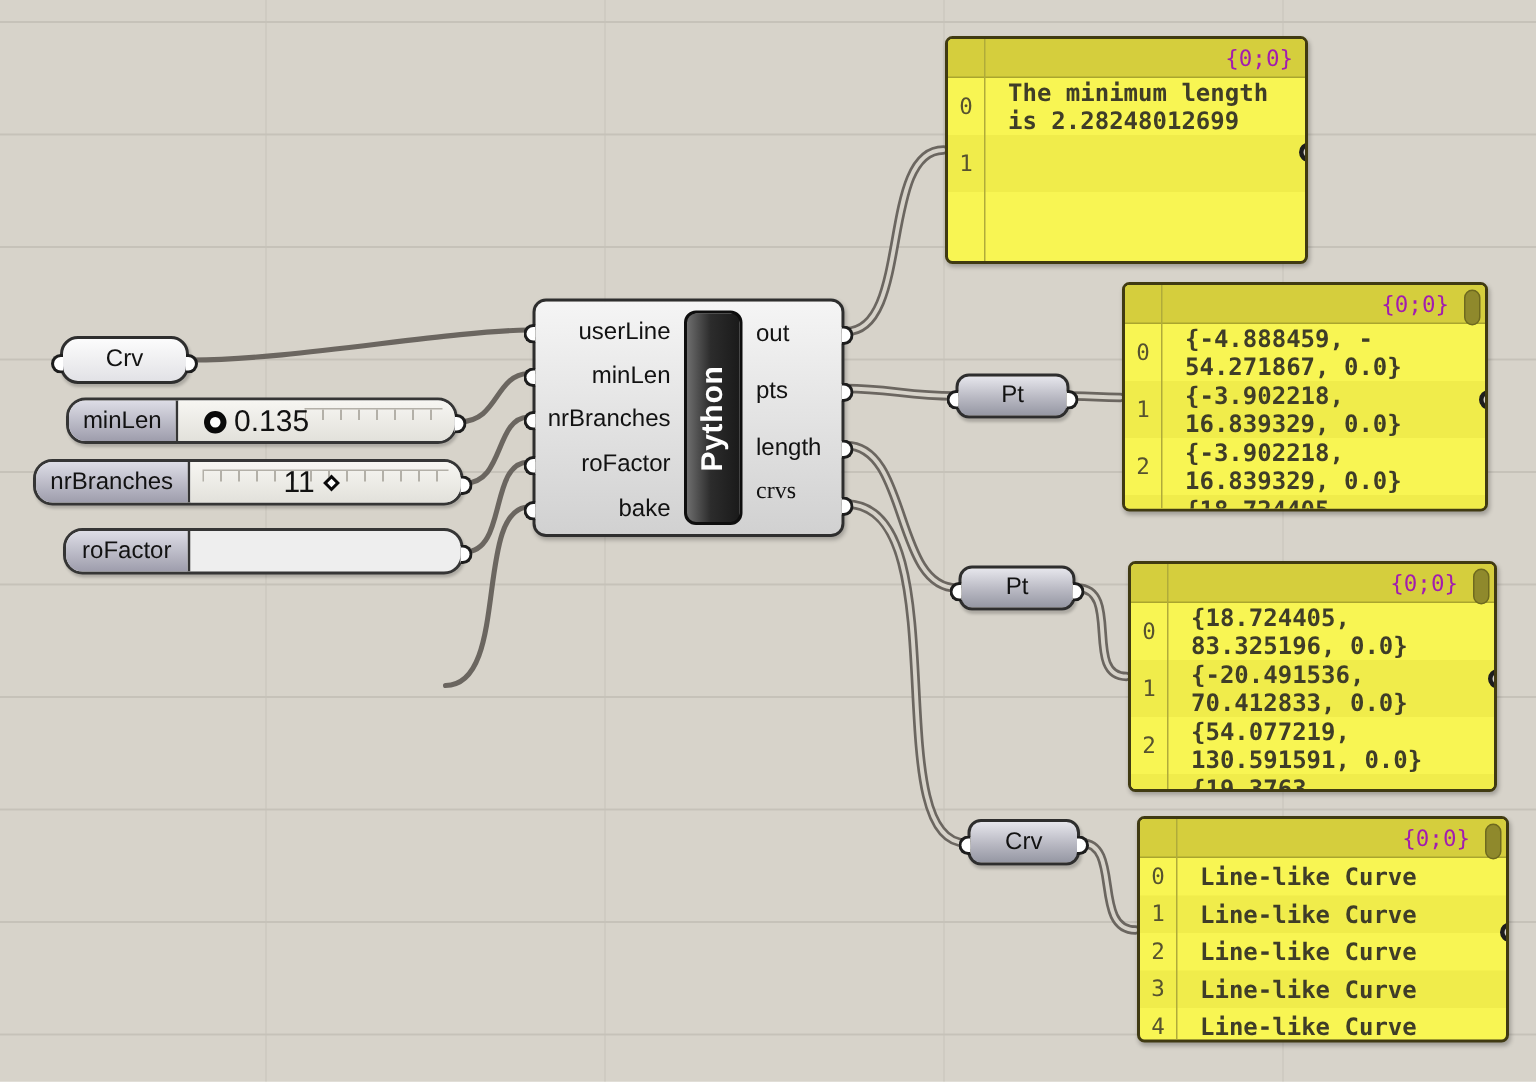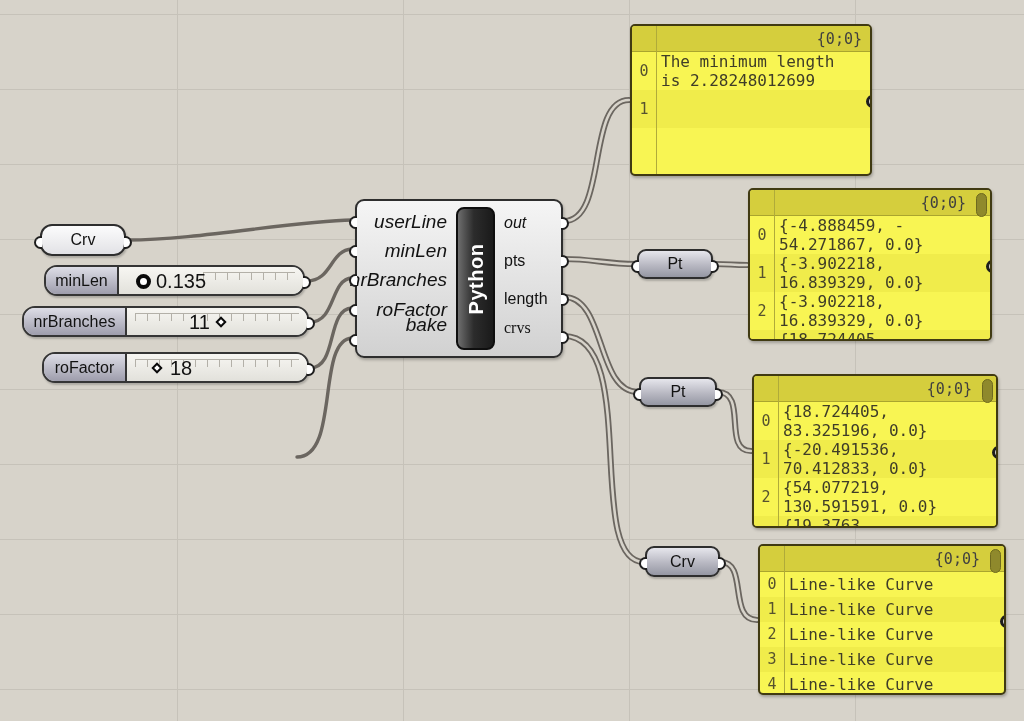--- a/index.html
+++ b/index.html
@@ -39,38 +39,38 @@
   .grip-diamond{position:absolute;top:10px;width:8px;height:8px;border:2px solid #0a0a0a;background:#fff;transform:rotate(45deg);box-sizing:border-box;}
   
   .toggle{border:2px solid #353535;border-radius:9px;background:linear-gradient(180deg,#e2e1ea,#b4b3c0);display:flex;align-items:center;box-shadow:1px 2px 2px rgba(0,0,0,0.2);}
   .t-label{width:74px;text-align:center;font-size:16px;color:#121212;}
   .t-btn{position:absolute;left:75px;right:4px;top:3px;bottom:3px;background:linear-gradient(180deg,#4d4d4d,#131313);
     border:2px solid #0c0c0c;border-radius:6px;box-shadow:inset 0 0 0 1.5px #ededed;color:#fff;
     font-style:italic;font-size:16px;font-family:"Liberation Sans",sans-serif;padding:0;cursor:pointer;}
   
   .pycomp{left:355px;top:199px;width:208px;height:159px;background:linear-gradient(180deg,#f5f5f5,#d1d1d1);
     border:2px solid #2e2e2e;border-radius:9px;box-shadow:1px 2px 3px rgba(0,0,0,0.25);}
-  .pin{position:absolute;right:114px;font-size:19px;color:#121212;height:20px;line-height:20px;white-space:nowrap;font-style:italic;}
+  .pin{position:absolute;right:114px;font-size:16px;color:#121212;height:20px;line-height:20px;white-space:nowrap;}
   .pout{position:absolute;left:147px;font-size:16px;color:#121212;height:20px;line-height:20px;white-space:nowrap;}
   .pybadge{position:absolute;left:99px;top:6px;width:39px;height:143px;border:2px solid #0e0e0e;border-radius:8px;
     background:linear-gradient(to right,#6e6e6e,#2c2c2c 45%,#1a1a1a);box-sizing:border-box;}
   .pytext{position:absolute;left:50%;top:50%;transform:translate(-50%,-50%) rotate(-90deg);
     font-size:20px;font-weight:bold;color:#fff;letter-spacing:0.5px;white-space:nowrap;}
   
   .panel{background:#f8f553;border:2px solid #403a12;border-radius:5px;overflow:hidden;box-shadow:1px 2px 3px rgba(0,0,0,0.25);}
   .panel-header{height:26px;background:#d5ce3d;border-bottom:1px solid #aaa52e;display:flex;align-items:center;
-    justify-content:flex-end;padding-right:24px;font-family:"DejaVu Sans Mono",monospace;font-size:15px;color:#404040;box-sizing:border-box;}
+    justify-content:flex-end;padding-right:24px;font-family:"DejaVu Sans Mono",monospace;font-size:15px;color:#a21caf;box-sizing:border-box;}
   .panel-header.noscroll{padding-right:8px;}
   .prow{display:flex;align-items:center;font-family:"DejaVu Sans Mono",monospace;font-size:16px;line-height:19px;color:#3f3d28;}
   .prow.alt{background:#f0ec4b;}
   .r2{height:38px;}
   .r1{height:25px;}
   .rOf{height:13px;overflow:hidden;align-items:flex-start;}
   .pidx{width:24px;text-align:center;font-size:15px;color:#56522f;flex:none;}
-  .ptext{flex:1;padding-left:5px;white-space:pre-wrap;}
+  .ptext{flex:1;padding-left:16px;white-space:pre-wrap;font-weight:bold;}
   .panel-divider{position:absolute;left:24px;top:0;bottom:0;width:1px;background:#b0ab3a;z-index:2;}
   .scrollbar{position:absolute;right:3px;top:3px;width:11px;height:24px;background:#8f892c;border:1px solid #6e691f;border-radius:6px;box-sizing:border-box;z-index:4;}
 </style>
 </head>
 <body>
 
 <div class="gh-canvas">
 
   <svg class="wires" width="1024" height="721">
 
@@ -136,45 +136,40 @@
       <div class="ticks" style="left:8px;right:8px;"></div>
       <div class="s-value" style="left:62px;">11</div>
       <div class="grip-diamond" style="left:90px;"></div>
     </div>
     <div class="nub nub-right" style="top:9px;"></div>
   </div>
 
   <div class="comp slider" style="left:42px;top:352px;width:267px;height:31px;">
     <div class="s-label" style="width:83px;">
       <span>roFactor</span>
-    </div>
-    <div class="s-track">
-      <div class="ticks" style="left:8px;right:8px;"></div>
-      <div class="grip-diamond" style="left:26px;"></div>
-      <div class="s-value" style="left:43px;">18</div>
     </div>
     <div class="nub nub-right" style="top:9px;"></div>
   </div>
 
 
   <div class="comp pycomp">
     <div class="nub nub-left" style="top:15px;"></div>
     <div class="nub nub-left" style="top:44px;"></div>
     <div class="nub nub-left" style="top:73px;"></div>
     <div class="nub nub-left" style="top:103px;"></div>
     <div class="nub nub-left" style="top:133px;"></div>
     <div class="pin" style="top:11px;">userLine</div>
     <div class="pin" style="top:40px;">minLen</div>
     <div class="pin" style="top:69px;">nrBranches</div>
     <div class="pin" style="top:99px;">roFactor</div>
-    <div class="pin" style="top:114px;">bake</div>
+    <div class="pin" style="top:129px;">bake</div>
     <div class="pybadge">
       <span class="pytext">Python</span>
     </div>
-    <div class="pout" style="top:12px;font-style:italic;">out</div>
+    <div class="pout" style="top:12px;">out</div>
     <div class="pout" style="top:50px;">pts</div>
     <div class="pout" style="top:88px;">length</div>
     <div class="pout" style="top:117px;font-family:Liberation Serif, serif;">crvs</div>
     <div class="nub nub-right" style="top:16px;"></div>
     <div class="nub nub-right" style="top:54px;"></div>
     <div class="nub nub-right" style="top:92px;"></div>
     <div class="nub nub-right" style="top:130px;"></div>
   </div>
 
   <div class="comp capsule cap-gray" style="left:637px;top:249px;width:76px;height:30px;border-radius:9px;">

